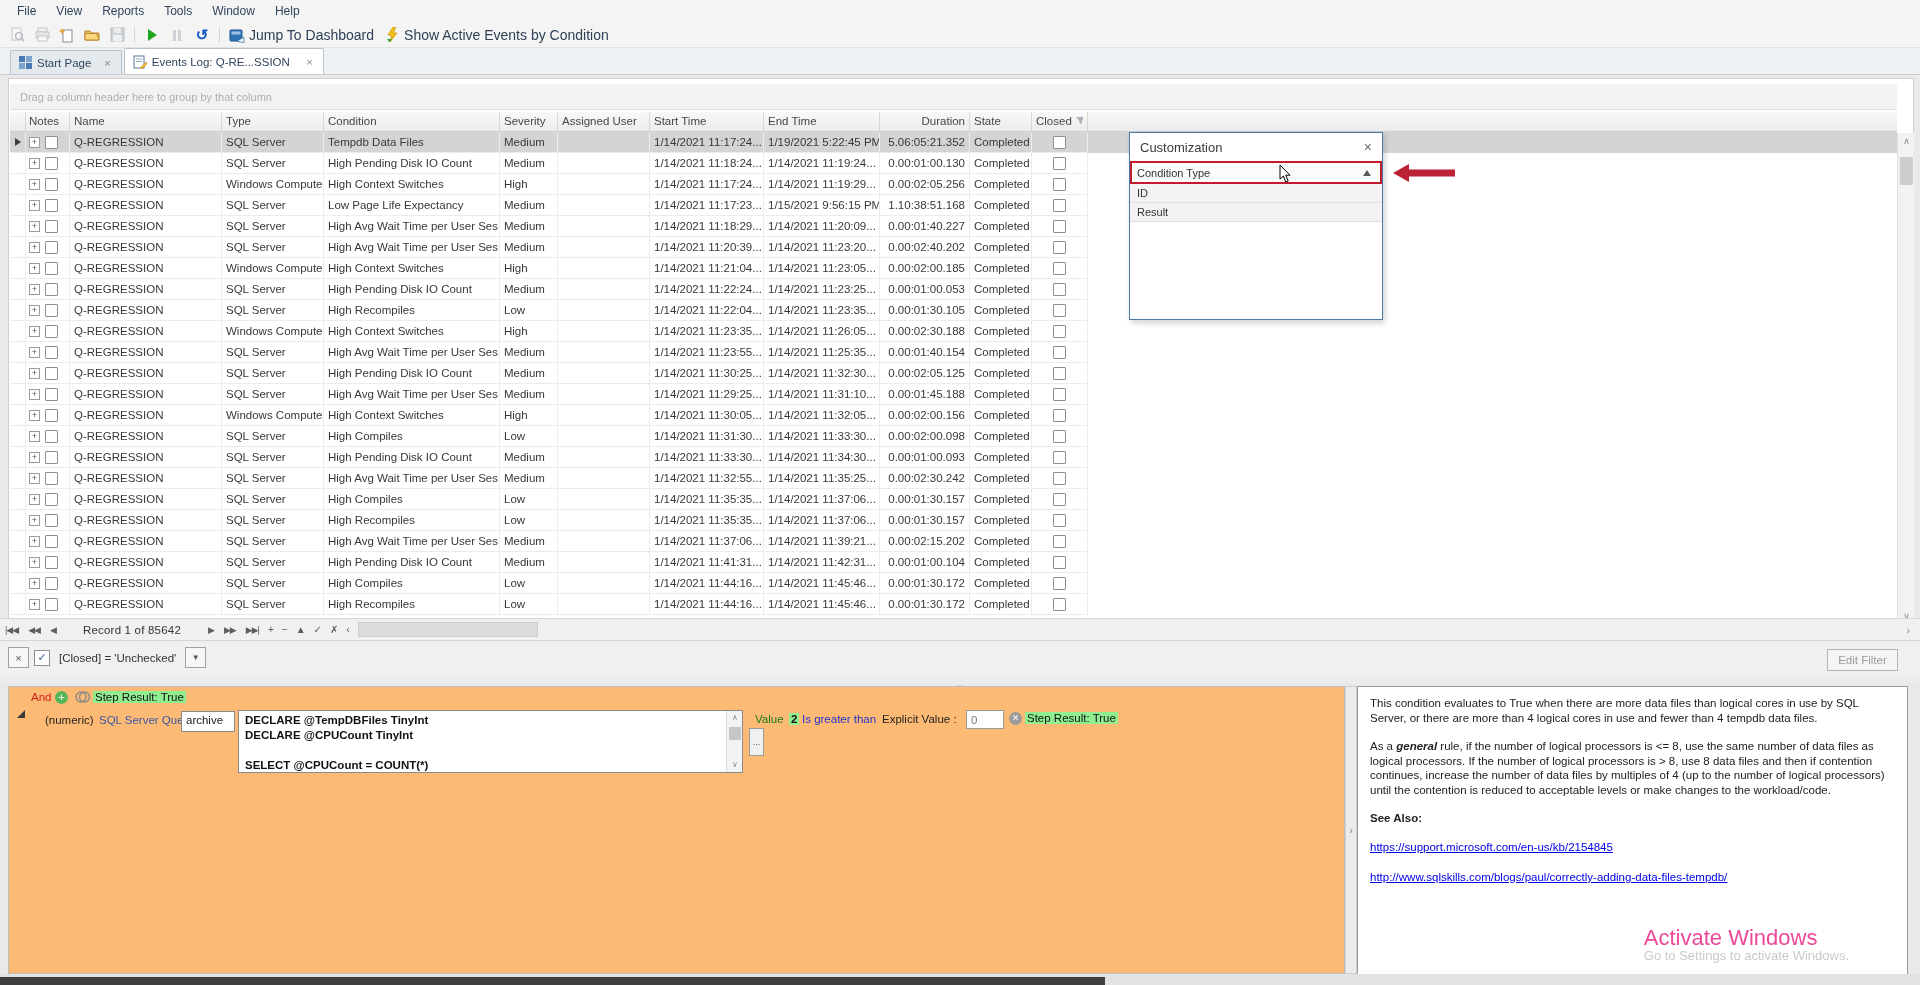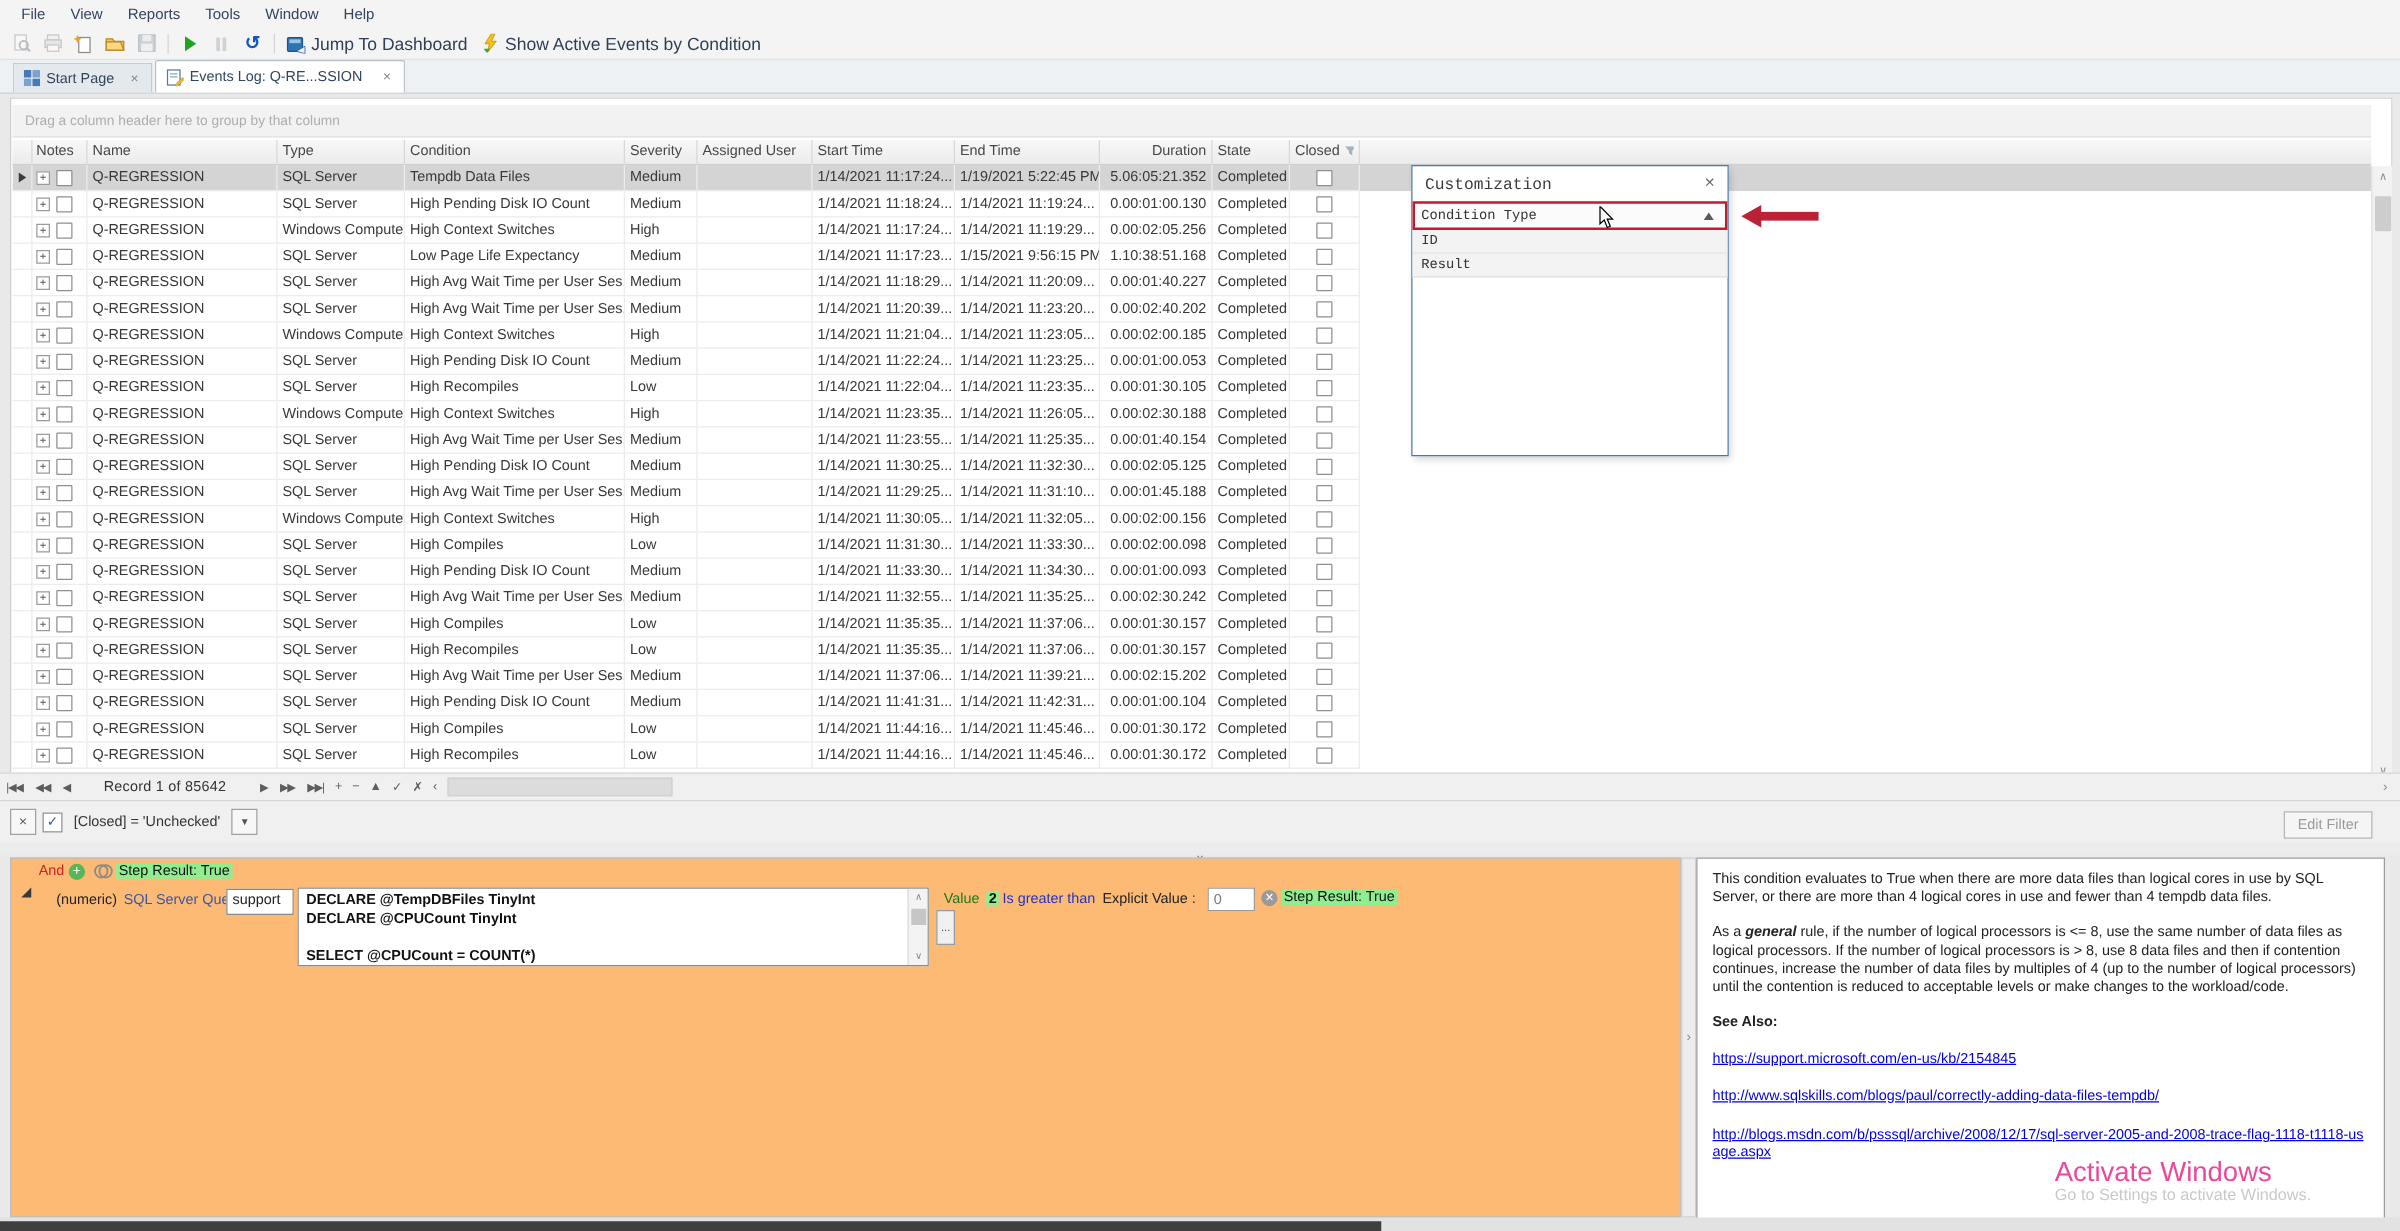--- a/index.html
+++ b/index.html
@@ -124,22 +124,22 @@
   .val-num { background:#90ee90; color:#111; font-weight:bold; font-size:11.5px; padding:0 2px; }
   .op-blue { color:#2233cc; font-size:11.5px; }
   .explicit-label { color:#222; font-size:11.5px; }
   .explicit-input { width:38px; height:19px; border:1px solid #9a9a9a; font-size:11.5px; color:#777; padding:1px 4px; background:#fff; }
   .gray-x { width:13px; height:13px; border-radius:50%; background:#9a9a9a; color:#fff; font-size:9px; line-height:13px;
             text-align:center; display:inline-block; }
   .tri-expander { width:0; height:0; border-left:8px solid transparent; border-bottom:8px solid #3a3a3a; }
   .cond-icon circle { fill:none; stroke:#8a8a8a; stroke-width:1.4; }
 
   
-  .cust-dialog { left:1129px; top:132px; width:254px; height:233px; background:#fff; border:1px solid #4a7ba6;
-                 box-shadow:2px 3px 6px rgba(0,0,0,.18); z-index:20;font-family:Liberation Mono, monospace; }
+  .cust-dialog { left:1129px; top:132px; width:254px; height:188px; background:#fff; border:1px solid #4a7ba6;
+                 box-shadow:2px 3px 6px rgba(0,0,0,.18); z-index:20; }
   .cust-title { height:28px; display:flex; align-items:center; padding:0 10px; }
   .cust-title-text { font-size:13px; color:#3a3a3a; }
   .cust-close { margin-left:auto; color:#6a6a6a; font-size:14px; }
   .cust-item { height:19px; background:#f3f3f3; border-bottom:1px solid #e0e0e0; font-size:11px; color:#333;
                line-height:18px; padding-left:7px; }
   .cust-item-hot { height:23px; border:2px solid #c21b30; background:#fbfbfb; display:flex; align-items:center;
                    padding-left:5px; font-size:11px; color:#333; position:relative; }
   .sort-asc { margin-left:auto; margin-right:9px; width:0; height:0; border-left:4px solid transparent;
               border-right:4px solid transparent; border-bottom:6px solid #5a5a5a; }
   .mouse-cursor { position:absolute; left:147px; top:2px; }
@@ -762,21 +762,21 @@
   <span class="abs and-label" style="left:22px; top:4px;">And</span>
   <span class="abs plus-circle" style="left:46px; top:4px;">+</span>
   <svg class="abs cond-icon" style="left:66px; top:3px;" width="16" height="14">
       <circle cx="6" cy="7" r="5"></circle>
       <circle cx="9.5" cy="7" r="5"></circle>
     </svg>
   <span class="abs result-hl" style="left:84px; top:4px;">Step Result: True</span>
 
   <span class="abs numeric-label" style="left:36px; top:27px;">(numeric)</span>
   <span class="abs query-label" style="left:90px; top:27px;">SQL Server Query :</span>
-  <span class="abs master-box" style="left:172px; top:24px;">support</span>
+  <span class="abs master-box" style="left:172px; top:24px;">archive</span>
 
   <div class="sql-box" style="left:229px; top:23px;">
     <div class="sql-text">DECLARE @TempDBFiles TinyInt
 DECLARE @CPUCount TinyInt
 
 SELECT @CPUCount = COUNT(*)
 FROM sys.dm_os_schedulers</div>
     <div class="sql-scroll">
       <div class="ss-arrow">∧</div>
       <div class="ss-thumb"></div>
@@ -797,21 +797,20 @@
 <div class="abs exp-strip">
   <span>›</span>
 </div>
 
 <div class="help-panel">
   <p>This condition evaluates to True when there are more data files than logical cores in use by SQL Server, or there are more than 4 logical cores in use and fewer than 4 tempdb data files.</p>
   <p><span>As a </span><b><i>general</i></b><span> rule, if the number of logical processors is &lt;= 8, use the same number of data files as logical processors. If the number of logical processors is &gt; 8, use 8 data files and then if contention continues, increase the number of data files by multiples of 4 (up to the number of logical processors) until the contention is reduced to acceptable levels or make changes to the workload/code.</span></p>
   <div class="see-also">See Also:</div>
   <a class="help-link" href="#">https://support.microsoft.com/en-us/kb/2154845</a>
   <a class="help-link" href="#">http://www.sqlskills.com/blogs/paul/correctly-adding-data-files-tempdb/</a>
-  <a class="help-link" href="#">http://blogs.msdn.com/b/psssql/archive/2008/12/17/sql-server-2005-and-2008-trace-flag-1118-t1118-usage.aspx</a>
   <div class="watermark">
     <div class="wm1">Activate Windows</div>
     <div class="wm2">Go to Settings to activate Windows.</div>
   </div>
 </div>
 
 <div class="abs cust-dialog">
   <div class="cust-title">
     <span class="cust-title-text">Customization</span>
     <span class="cust-close">×</span>

